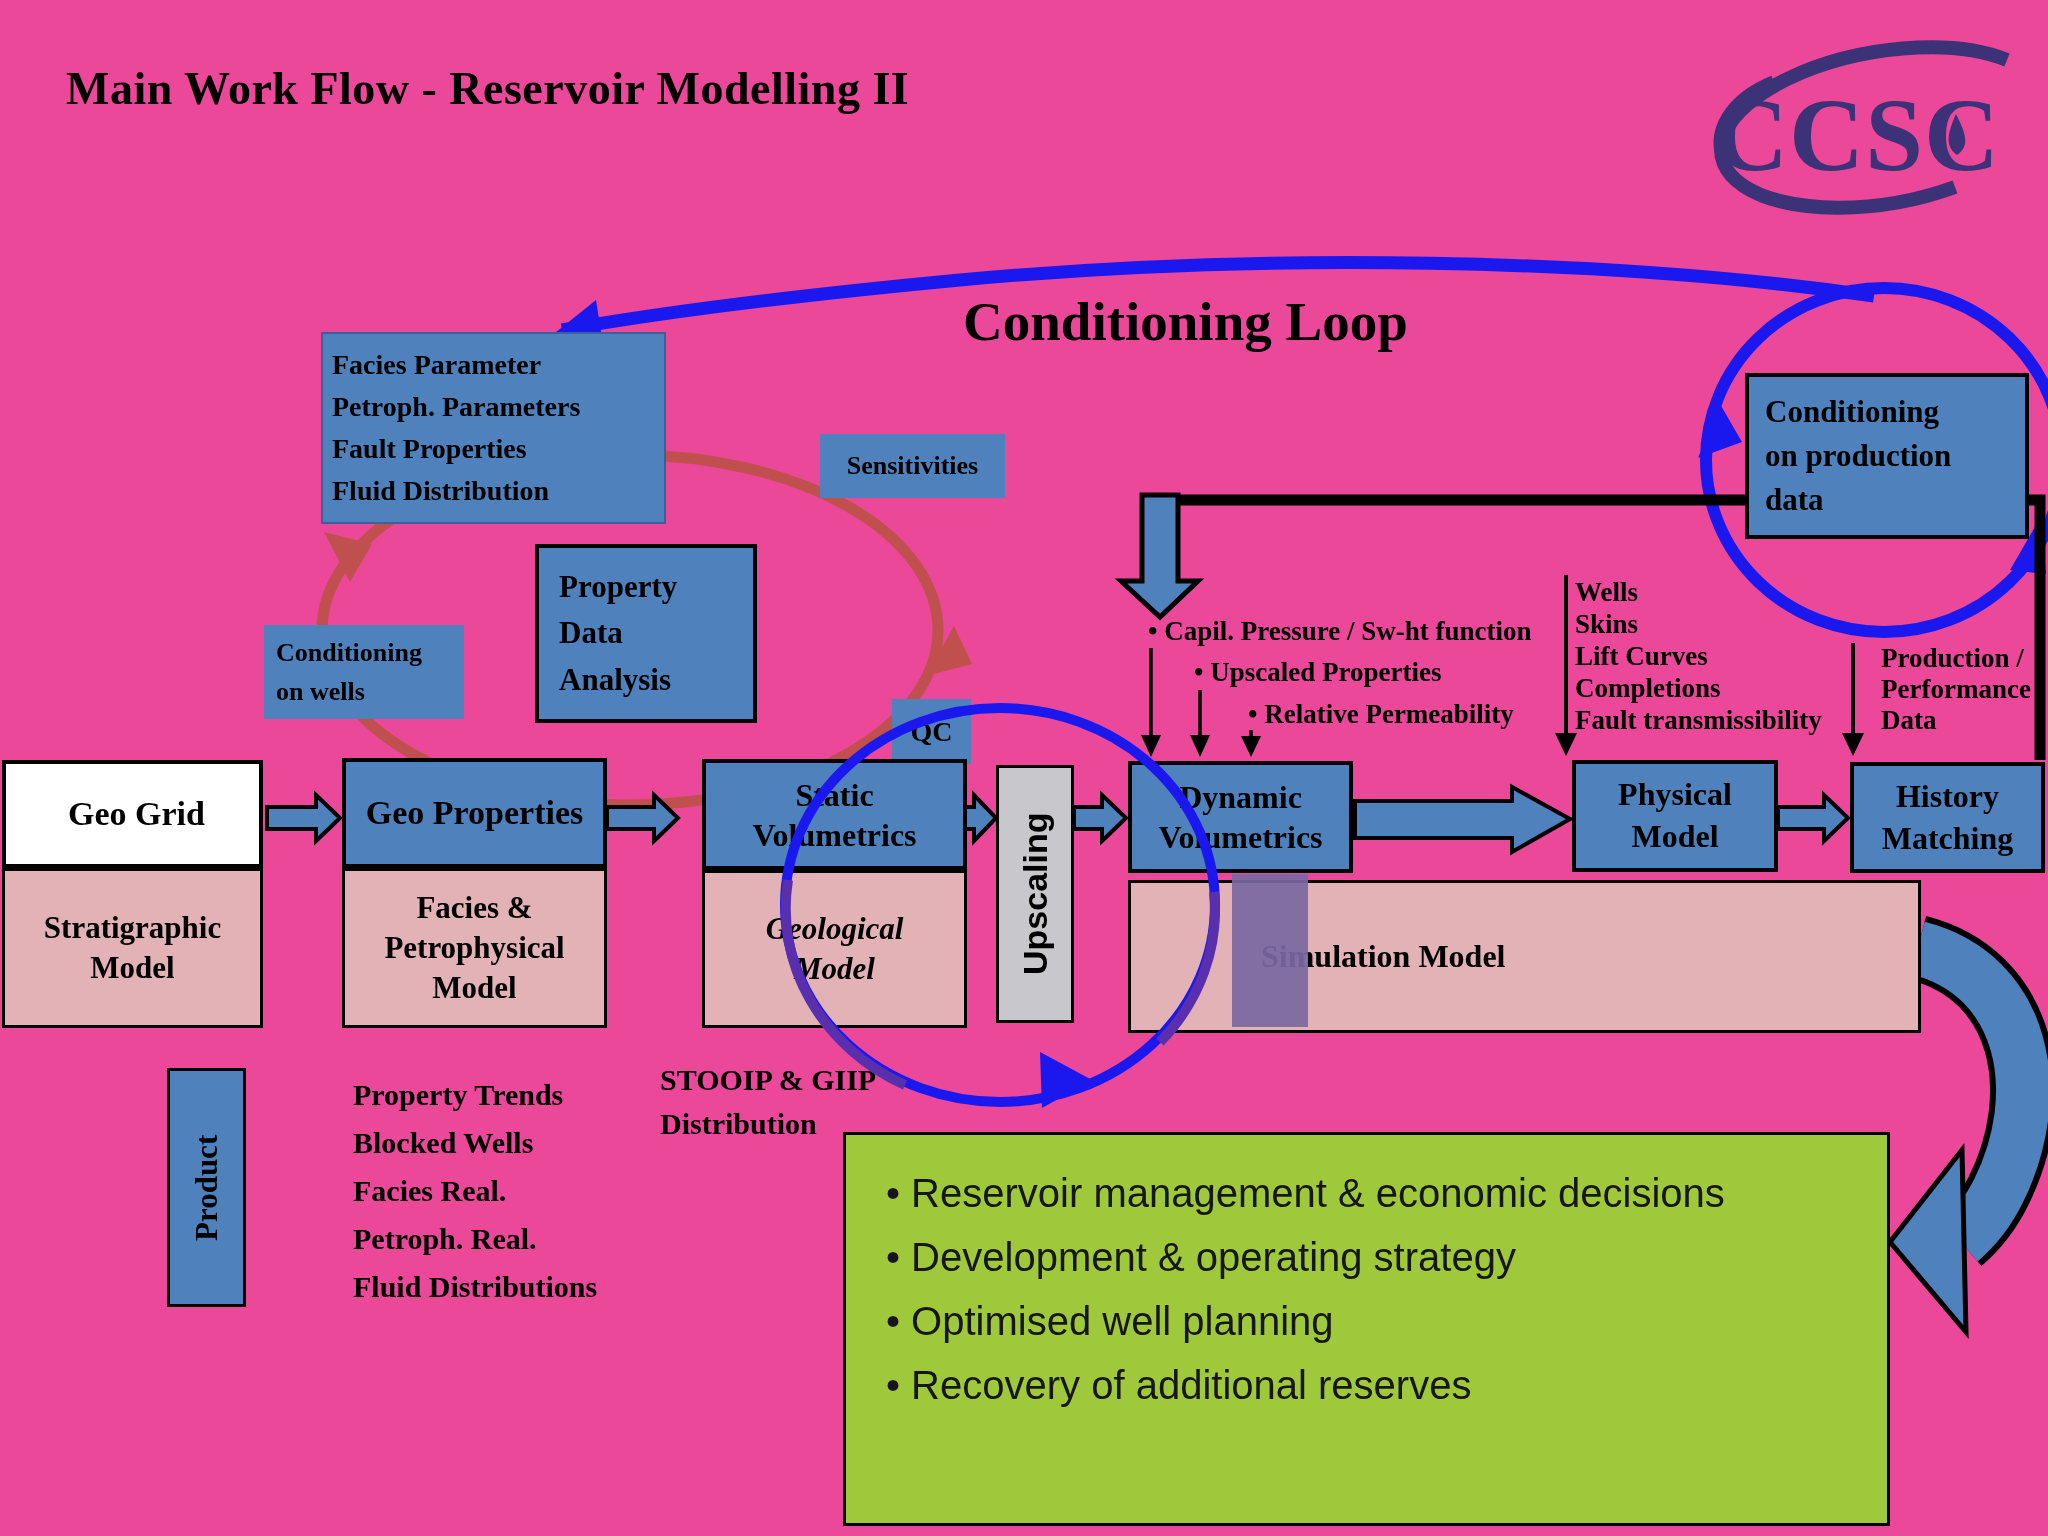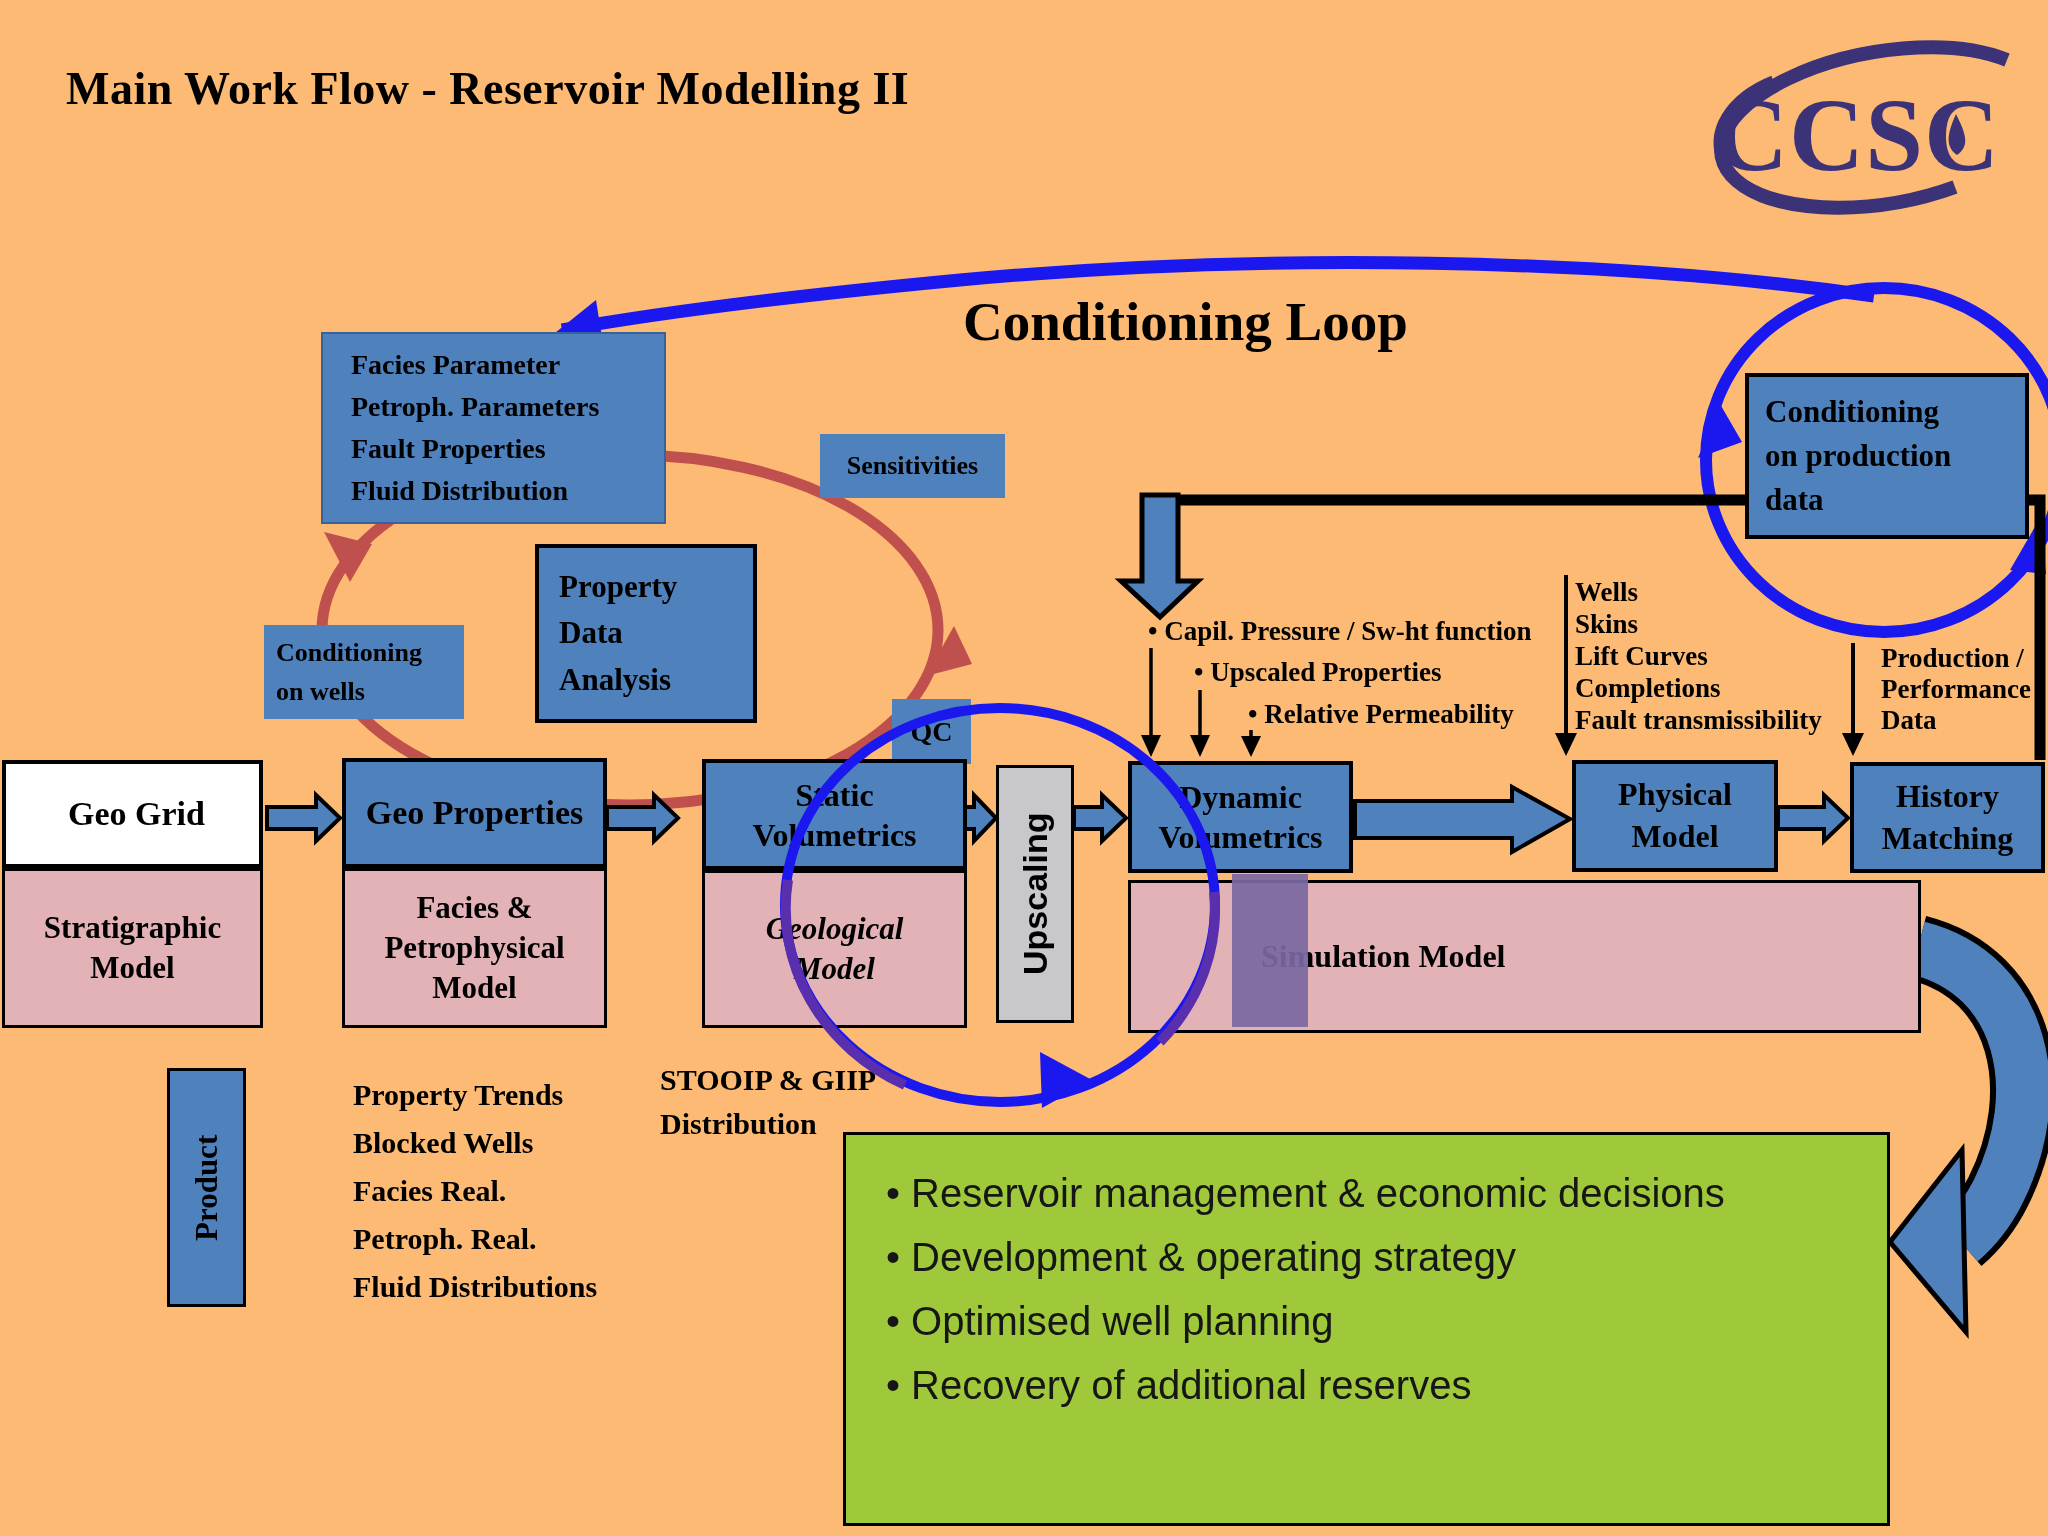--- a/index.html
+++ b/index.html
@@ -1,34 +1,34 @@
 <!DOCTYPE html>
 <html><head>
 <meta charset="utf-8">
 <style>
   html,body{margin:0;padding:0;background:#fff;}
-  #stage{position:relative;width:2048px;height:1536px;background:#fdba74;overflow:hidden;
+  #stage{position:relative;width:2048px;height:1536px;background:#ec4899;overflow:hidden;
          font-family:"Liberation Serif",serif;}
   svg.layer{position:absolute;left:0;top:0;pointer-events:none;}
   #layerA{z-index:1;}
   #layerB{z-index:4;}
   .box{position:absolute;box-sizing:border-box;display:flex;align-items:center;justify-content:center;
        font-family:"Liberation Serif",serif;font-weight:700;color:#000;text-align:center;
        white-space:pre-line;z-index:2;}
   .blue{background:#4f81bd;}
   .pink{background:#e3b2b6;border:3px solid #000;}
   .bordered{border:4px solid #000;}
   .thinborder{border:3px solid #000;}
   .leftalign{justify-content:flex-start;text-align:left;}
   .vert{writing-mode:vertical-rl;transform:rotate(180deg);}
   .txt{position:absolute;color:#000;font-weight:700;white-space:pre-line;z-index:3;}
   #title{left:66px;top:62px;font-size:46px;letter-spacing:.5px;}
   #looptitle{left:963px;top:290px;font-size:55px;}
   #facies-param{left:321px;top:332px;width:345px;height:192px;font-size:28px;line-height:1.5;
-                padding-left:28px;border:2px solid #39629c;}
+                padding-left:9px;border:2px solid #39629c;}
   #sensitivities{left:772px;top:434px;width:185px;height:64px;font-size:26px;margin-left:48px;}
   #pda{left:535px;top:544px;width:222px;height:179px;font-size:31px;line-height:1.5;padding-left:20px;}
   #qc{left:892px;top:699px;width:79px;height:65px;font-size:28px;}
   #cond-wells{left:264px;top:625px;width:200px;height:94px;font-size:26px;line-height:1.5;padding-left:12px;}
   #cond-prod{left:1745px;top:373px;width:284px;height:166px;font-size:31px;line-height:1.42;padding-left:16px;}
   #geo-grid{left:2px;top:760px;width:261px;height:108px;font-size:34px;background:#fff;padding-left:8px;}
   #stratigraphic{left:2px;top:868px;width:261px;height:160px;font-size:31px;line-height:1.3;}
   #geo-properties{left:342px;top:758px;width:265px;height:110px;font-size:34px;}
   #facies-petro{left:342px;top:868px;width:265px;height:160px;font-size:31px;line-height:1.3;}
   #static-vol{left:702px;top:759px;width:265px;height:111px;font-size:32px;line-height:1.25;}

